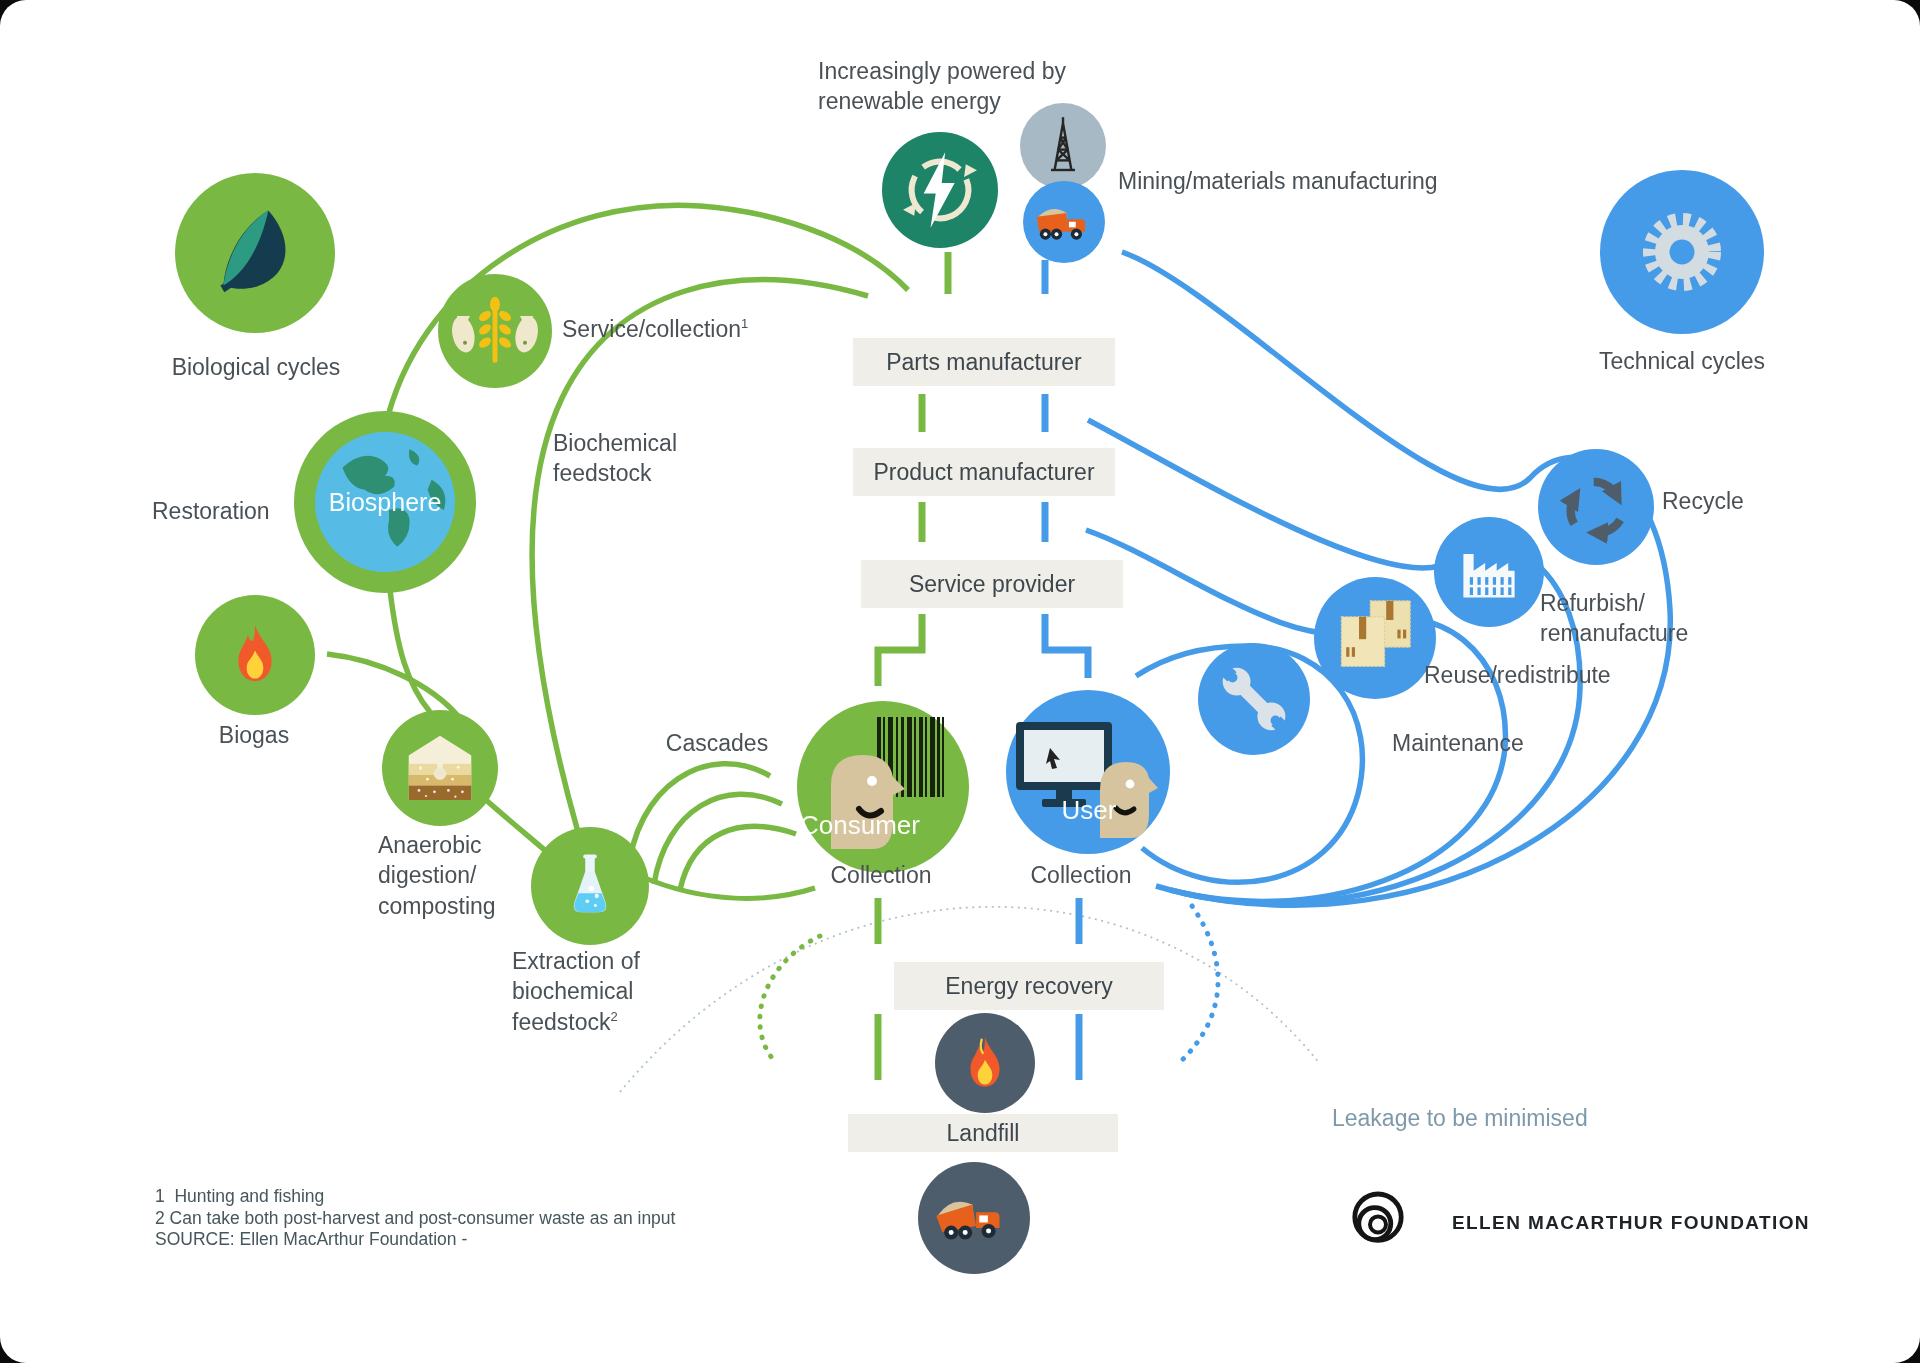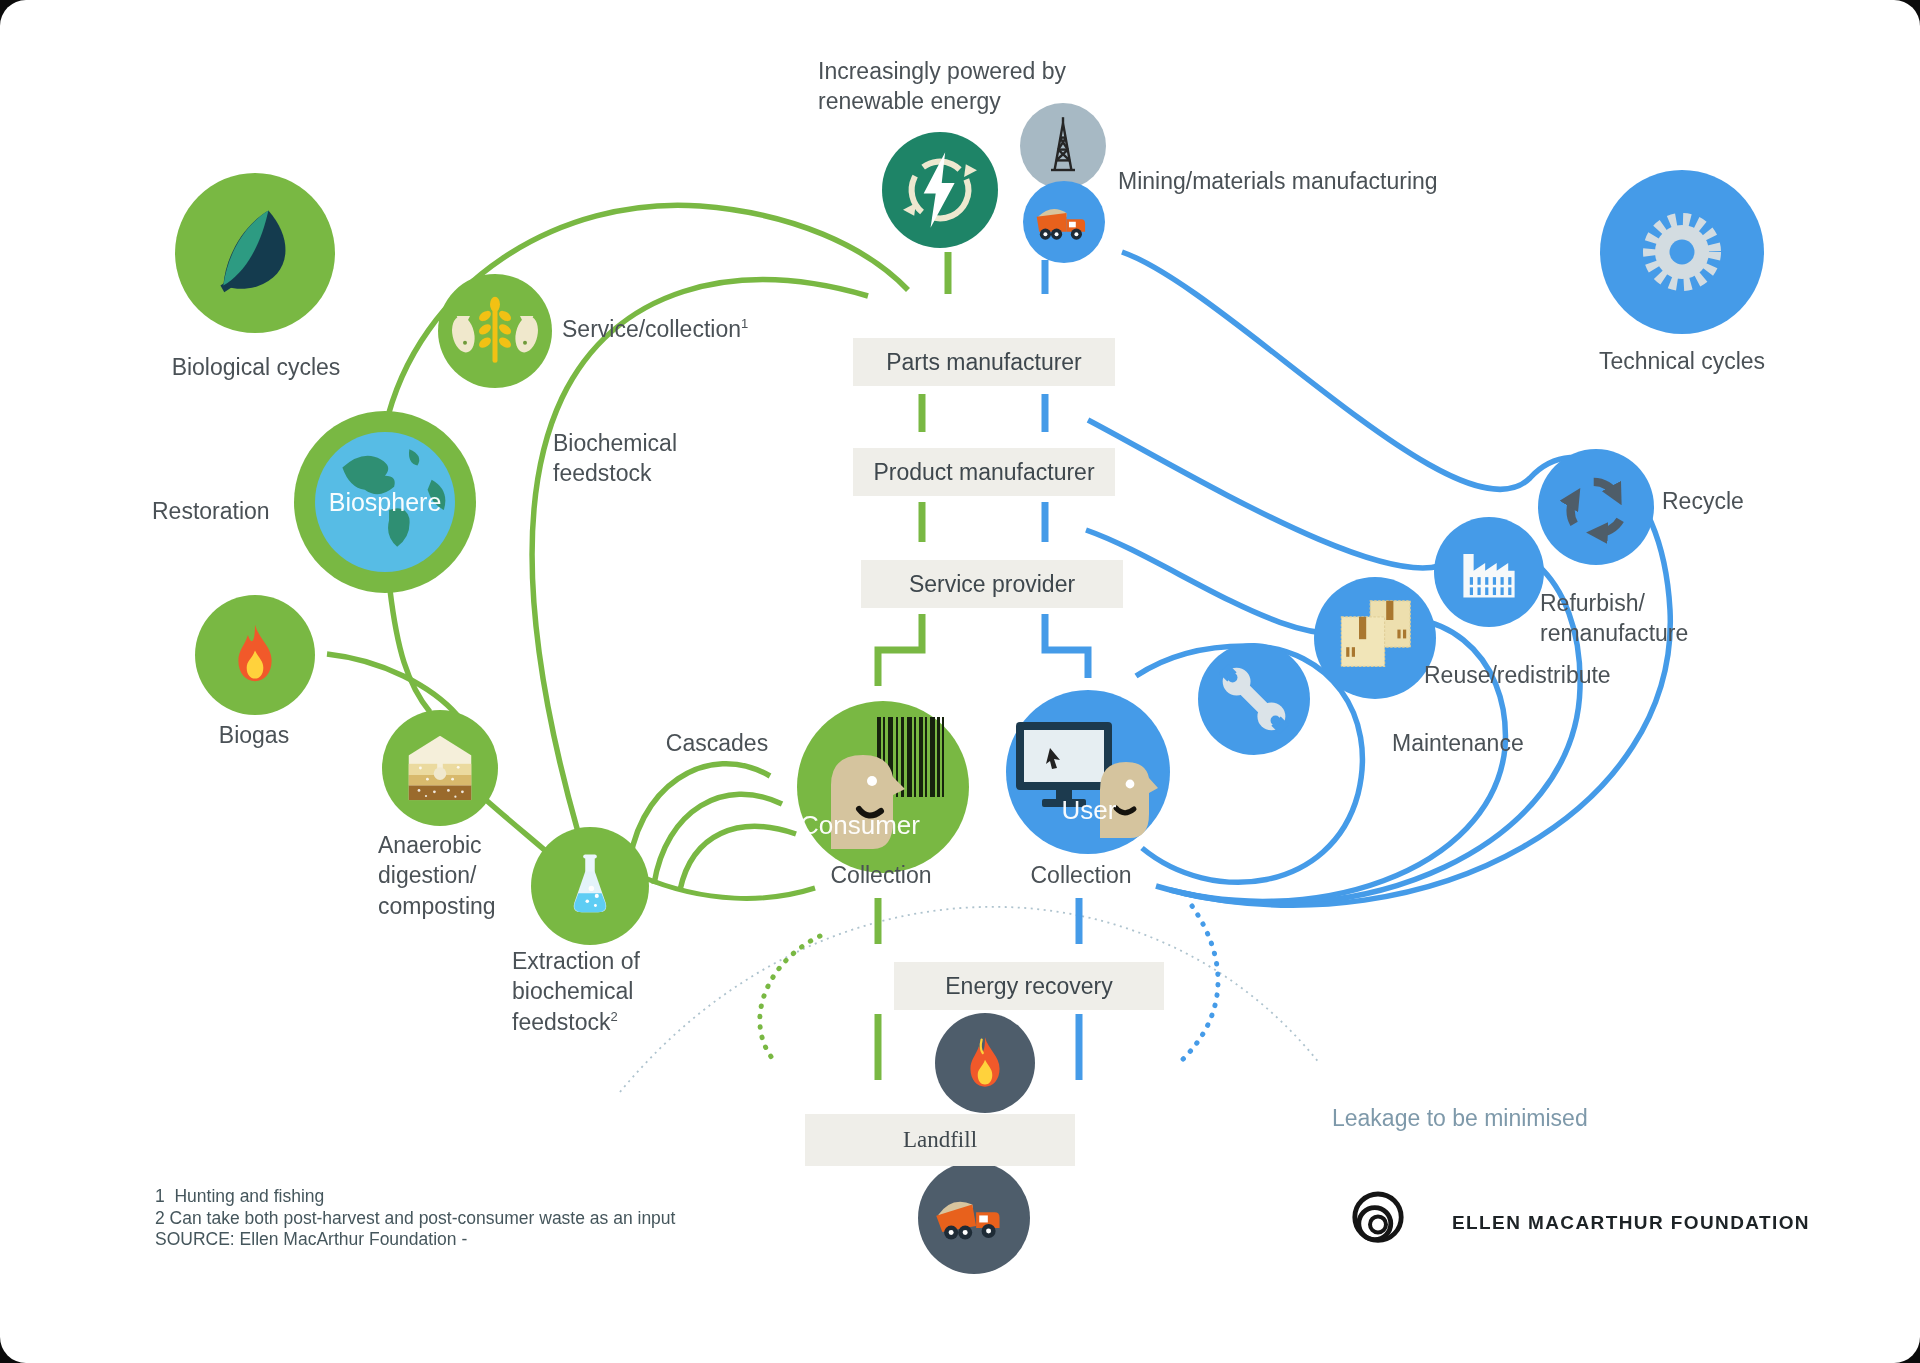--- a/index.html
+++ b/index.html
@@ -352,21 +352,21 @@
           <circle cx="40" cy="52" r="3.2"></circle>
           <circle cx="70" cy="50" r="3.2"></circle>
         </g>
     </svg>
   </div>
 
   <div class="pbox" style="left:853px;top:338px;width:262px;height:48px;">Parts manufacturer</div>
   <div class="pbox" style="left:853px;top:448px;width:262px;height:48px;">Product manufacturer</div>
   <div class="pbox" style="left:853px;top:560px;width:262px;height:48px;margin-left:8px;">Service provider</div>
   <div class="pbox" style="left:848px;top:962px;width:270px;height:48px;margin-left:46px;">Energy recovery</div>
-  <div class="pbox" style="left:805px;top:1114px;width:270px;height:52px;font-family:Liberation Serif, serif;">Landfill</div>
+  <div class="pbox" style="left:848px;top:1114px;width:270px;height:38px;">Landfill</div>
 
   <div class="lbl" style="left:818px;top:56px;">
     <div>Increasingly powered by</div>
     <div>renewable energy</div>
   </div>
   <div class="lbl" style="left:1118px;top:166px;">Mining/materials manufacturing</div>
 
   <div class="lbl ctr" style="left:256px;top:352px;">Biological cycles</div>
   <div class="lbl ctr" style="left:1682px;top:346px;">Technical cycles</div>
 

